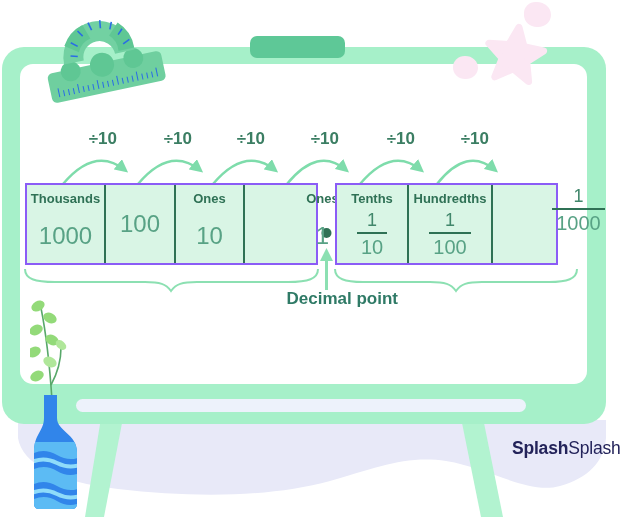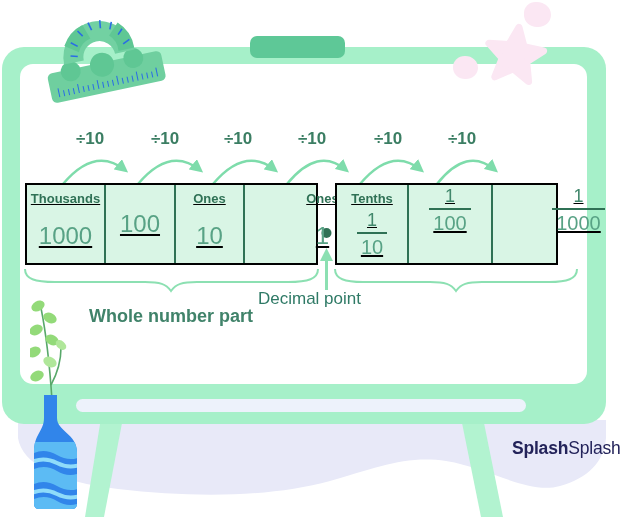--- a/index.html
+++ b/index.html
@@ -8,33 +8,33 @@
   .abs{position:absolute;}
   
   .frame{left:2px;top:47px;width:604px;height:377px;border-radius:22px;background:#a6f0c9;}
   .board{left:20px;top:64px;width:567px;height:320px;border-radius:13px;background:#ffffff;}
   .tray{left:76px;top:399px;width:450px;height:13px;border-radius:7px;background:#edf2fb;}
   .marker{left:250px;top:36px;width:95px;height:22px;border-radius:7px;background:#5ec897;}
   
   .pink-blob{left:524px;top:2px;width:27px;height:25px;border-radius:45% 55% 50% 50%;background:#fbe7f3;}
   .pink-dot{left:453px;top:56px;width:25px;height:23px;border-radius:48% 52% 50% 50%;background:#fbe7f3;}
   
-  .div10{top:129px;width:54px;text-align:center;font-size:17px;font-weight:bold;color:#3b7e63;}
-  
-  .pv-table{display:flex;border:2px solid #000000;background:#d9f5e5;box-sizing:border-box;text-decoration:underline;}
+  .div10{top:129px;width:54px;text-align:right;font-size:17px;font-weight:bold;color:#3b7e63;}
+  
+  .pv-table{display:flex;border:2px solid #8b5cf6;background:#d9f5e5;box-sizing:border-box;}
   .pv-col{flex:none;display:flex;flex-direction:column;align-items:center;border-right:2px solid #2f7155;}
   .pv-col:last-child{border-right:none;margin-left:42px;}
   .hdr{height:24px;line-height:27px;font-size:13px;font-weight:bold;color:#2f7155;white-space:nowrap;}
   .val{flex:1;display:flex;align-items:center;justify-content:center;font-size:24px;color:#58a285;}
   .frac{text-align:center;margin-top:1px;}
   .num{display:block;font-size:18px;line-height:1.15;color:#41876b;border-bottom:2px solid #2f7155;padding:0 5px 1px;}
   .den{display:block;font-size:20px;line-height:1.2;color:#58a285;padding:1px 4px 0;}
   
   .sec-label{font-size:18px;font-weight:bold;color:#40836a;text-align:center;}
-  .dp-label{left:258px;top:289px;width:140px;font-size:17px;font-weight:normal;color:#2f7a66;text-align:left;}
+  .dp-label{left:258px;top:289px;width:140px;font-size:17px;font-weight:bold;color:#2f7a66;text-align:right;}
   
   .logo{left:497px;top:438px;font-size:17.5px;color:#23235a;letter-spacing:-0.2px;white-space:nowrap;}
   .logo .b{font-weight:800;margin-left:15px;}
   svg{display:block;}
 </style>
 </head>
 <body>
 
 <div class="stage">
 
@@ -155,35 +155,35 @@
 
   <div class="abs pv-table" style="left:335px;top:183px;width:223px;height:82px">
     <div class="pv-col" style="width:70px">
       <div class="hdr">Tenths</div>
       <div class="frac">
         <span class="num">1</span>
         <span class="den">10</span>
       </div>
     </div>
     <div class="pv-col" style="width:82px">
+      <div class="hdr">Hundredths</div>
       <div class="frac">
         <span class="num">1</span>
         <span class="den">100</span>
       </div>
     </div>
     <div class="pv-col" style="width:87px">
       <div class="frac">
         <span class="num">1</span>
         <span class="den">1000</span>
       </div>
     </div>
   </div>
 
   <div class="abs dp-label">Decimal point</div>
-  <div class="abs sec-label" style="left:71px;top:306px;width:200px">Whole number part</div>
 
   <svg class="abs" style="left:30px;top:290px" width="54" height="227" viewBox="0 0 54 227">
     <g fill="none" stroke="#58a86a" stroke-width="1.6">
       <path d="M22,110 C20,80 17,48 11,18"></path>
       <path d="M21,95 C28,82 31,70 31,58"></path>
     </g>
     <g fill="#93da79">
       <ellipse cx="8" cy="16" rx="7" ry="5" transform="rotate(-30 8 16)"></ellipse>
       <ellipse cx="20" cy="28" rx="7" ry="5" transform="rotate(25 20 28)"></ellipse>
       <ellipse cx="6" cy="40" rx="7" ry="5" transform="rotate(-25 6 40)"></ellipse>

